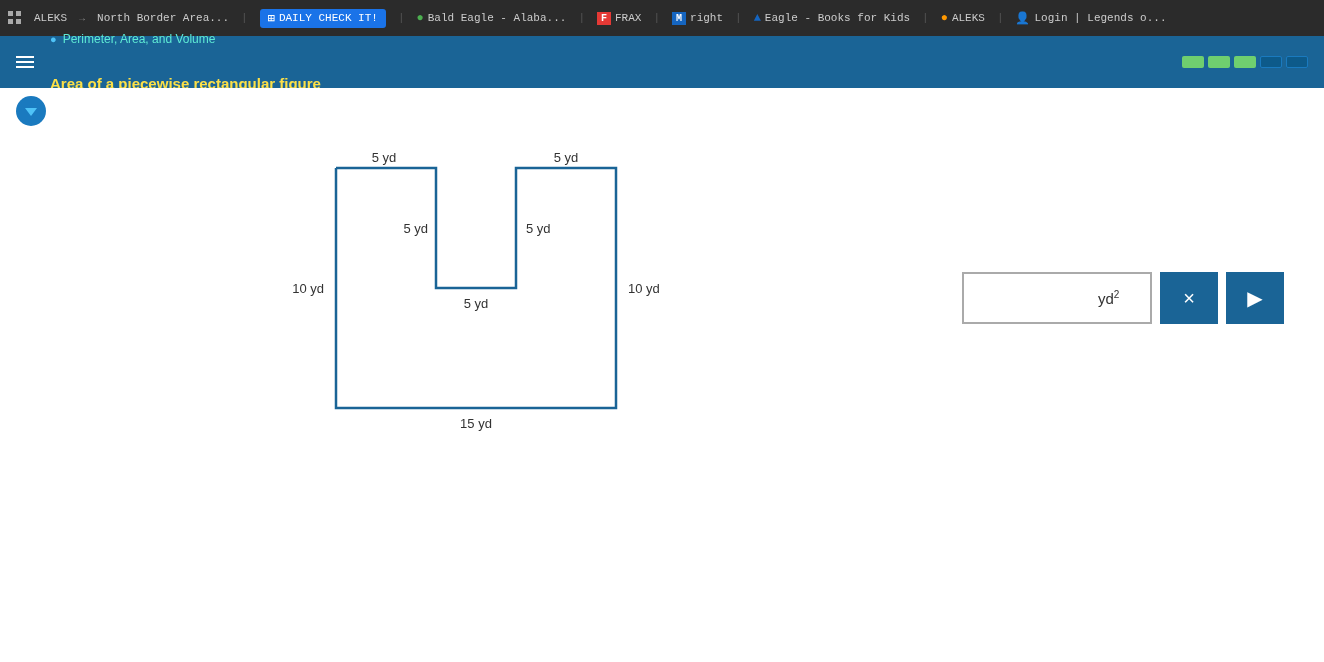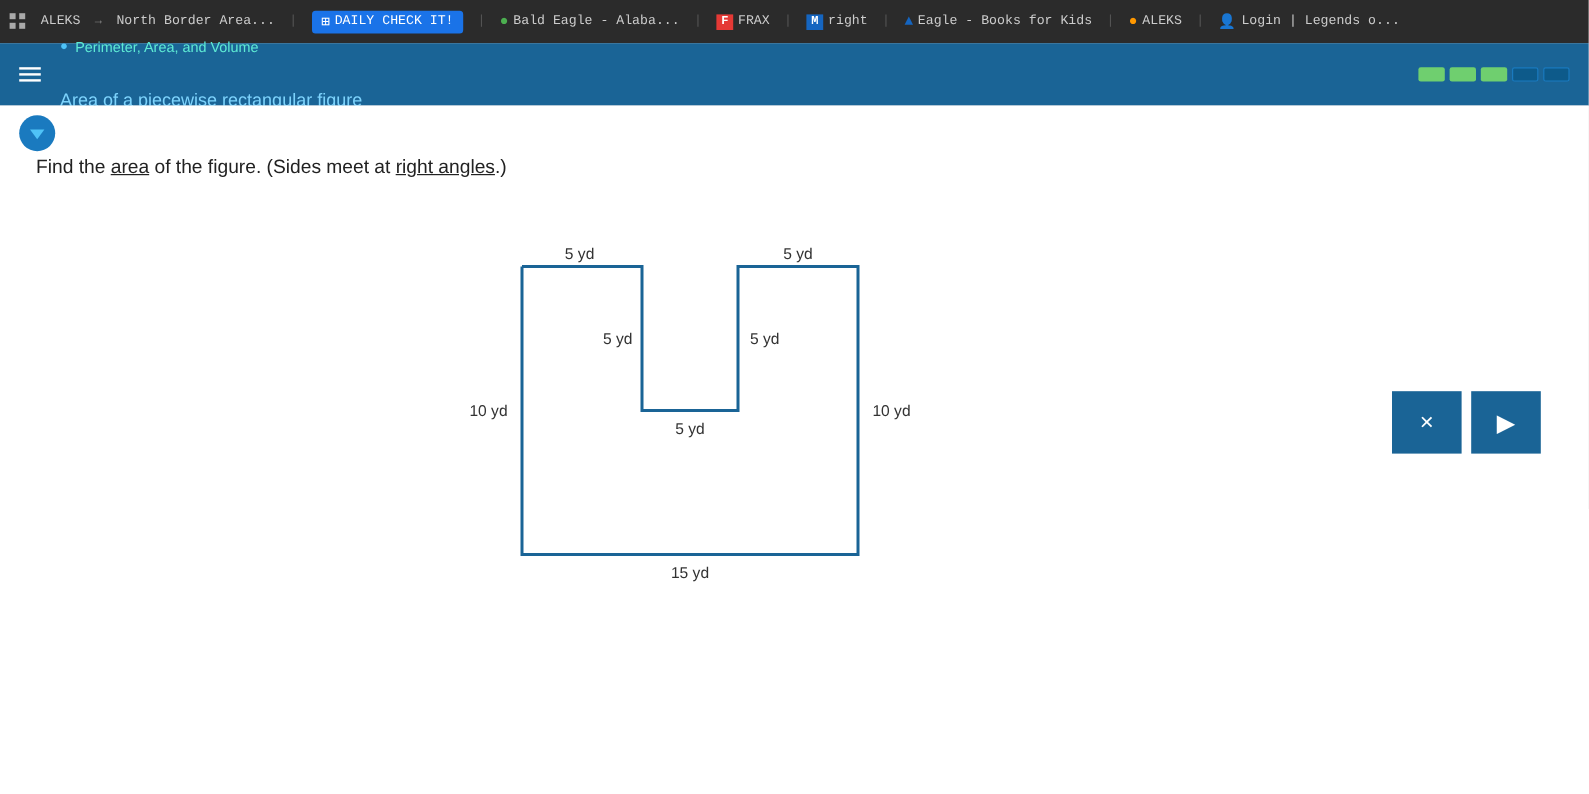--- a/index.html
+++ b/index.html
@@ -166,21 +166,21 @@
   <div class="hamburger-icon">
     <span></span>
       <span></span>
       <span></span>
   </div>
   <div style="display:flex; flex-direction:column; gap:2px;">
     <div style="display:flex; align-items:center; gap:6px;">
       <span style="color:#4fc3f7; font-size:11px;">●</span>
       <span style="color:#5eead4; font-size:12px;">Perimeter, Area, and Volume</span>
     </div>
-    <div style="color:#7dd3fc; font-size:15px; font-weight:normal;margin-top:27px;">Area of a piecewise rectangular figure</div>
+    <div style="color:#fde047; font-size:15px; font-weight:bold;margin-top:27px;">Area of a piecewise rectangular figure</div>
   </div>
 
   <div style="margin-left:auto; display:flex; gap:4px; align-items:center;">
     <div class="progress-seg filled"></div>
     <div class="progress-seg filled"></div>
     <div class="progress-seg filled"></div>
     <div class="progress-seg empty"></div>
     <div class="progress-seg empty"></div>
   </div>
 </div>
@@ -188,23 +188,20 @@
 <div class="main-content">
 
   <div style="position:absolute; top:8px; left:16px; z-index:10;">
     <div style="background:#1a7abf; border-radius:50%; width:30px; height:30px; display:flex; align-items:center; justify-content:center;">
       <div class="chevron-down"></div>
     </div>
   </div>
 
   <div class="content-area">
 
-    <div class="question-text" style="margin-top:20px;">
-      <span>Find the </span><span class="underline">area</span><span> of the figure. (Sides meet at </span><span class="underline">right angles</span><span>.)</span>
-    </div>
 
     <div style="display:flex; align-items:center; justify-content:flex-end; margin-top:10px;">
 
       <div style="flex:1; display:flex; justify-content:center; align-items:center;">
         <svg width="480" height="360" viewBox="0 0 480 360">
 
           <polyline points="
             80,50 180,50 
             180,170 260,170 
             260,50 360,50 
@@ -225,20 +222,24 @@
           <text x="68" y="175" text-anchor="end" font-size="13" fill="#333">10 yd</text>
 
           <text x="372" y="175" text-anchor="start" font-size="13" fill="#333">10 yd</text>
 
           <text x="220" y="310" text-anchor="middle" font-size="13" fill="#333">15 yd</text>
         </svg>
       </div>
 
       <div style="display:flex; align-items:center; gap:8px; margin-right:10px;">
 
+        <div style="background:white; border:2px solid #aaa; width:190px; height:52px; display:flex; align-items:center; padding:4px 10px; gap:4px;">
+          <input type="text" style="border: none; outline: none; width: 120px; font-size: 16px;">
+          <span style="font-size:15px; color:#333;">yd<sup style="font-size:10px;">2</sup></span>
+        </div>
 
         <button style="background:#1a6496; color:white; border:none; width:58px; height:52px; font-size:20px; cursor:pointer; display:flex; align-items:center; justify-content:center;">
           <span>×</span>
         </button>
 
         <button style="background:#1a6496; color:white; border:none; width:58px; height:52px; font-size:20px; cursor:pointer; display:flex; align-items:center; justify-content:center;">
           <span>▶</span>
         </button>
       </div>
     </div>

